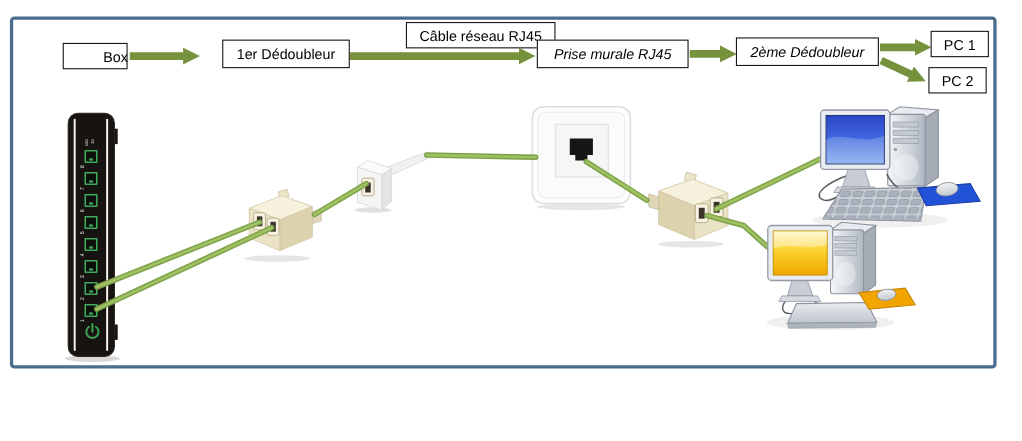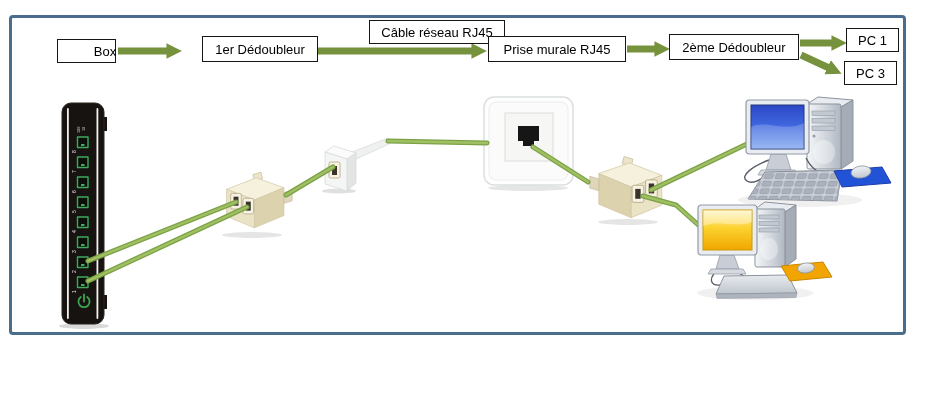--- a/index.html
+++ b/index.html
@@ -210,17 +210,17 @@
       <path d="M300,51 L473,51" marker-end="url(#ah)"></path>
       <path d="M627,49 L656,49" marker-end="url(#ah)"></path>
       <path d="M800,43 L833,43" marker-end="url(#ah)"></path>
       <path d="M801,55 L829,68" marker-end="url(#ah)"></path>
     </g>
   </svg>
 
   <div class="nodebox" style="left:57px;top:39px;width:59px;height:24px;padding-left:37px;">Box</div>
   <div class="nodebox" style="left:182px;top:36px;width:116px;height:26px;margin-left:20px;">1er Dédoubleur</div>
   <div class="nodebox" style="left:335px;top:20px;width:136px;height:24px;margin-left:34px;">Câble réseau RJ45</div>
-  <div class="nodebox" style="left:488px;top:36px;width:138px;height:26px;">Prise murale RJ45</div>
-  <div class="nodebox" style="left:669px;top:34px;width:130px;height:26px;">2ème Dédoubleur</div>
+  <div class="nodebox" style="left:488px;top:36px;width:138px;height:26px;font-style:italic;">Prise murale RJ45</div>
+  <div class="nodebox" style="left:669px;top:34px;width:130px;height:26px;font-style:italic;">2ème Dédoubleur</div>
   <div class="nodebox" style="left:846px;top:28px;width:53px;height:24px;">PC 1</div>
-  <div class="nodebox" style="left:844px;top:61px;width:53px;height:24px;">PC 3</div>
+  <div class="nodebox" style="left:844px;top:61px;width:53px;height:24px;">PC 2</div>
 </div>
 
 </body></html>

